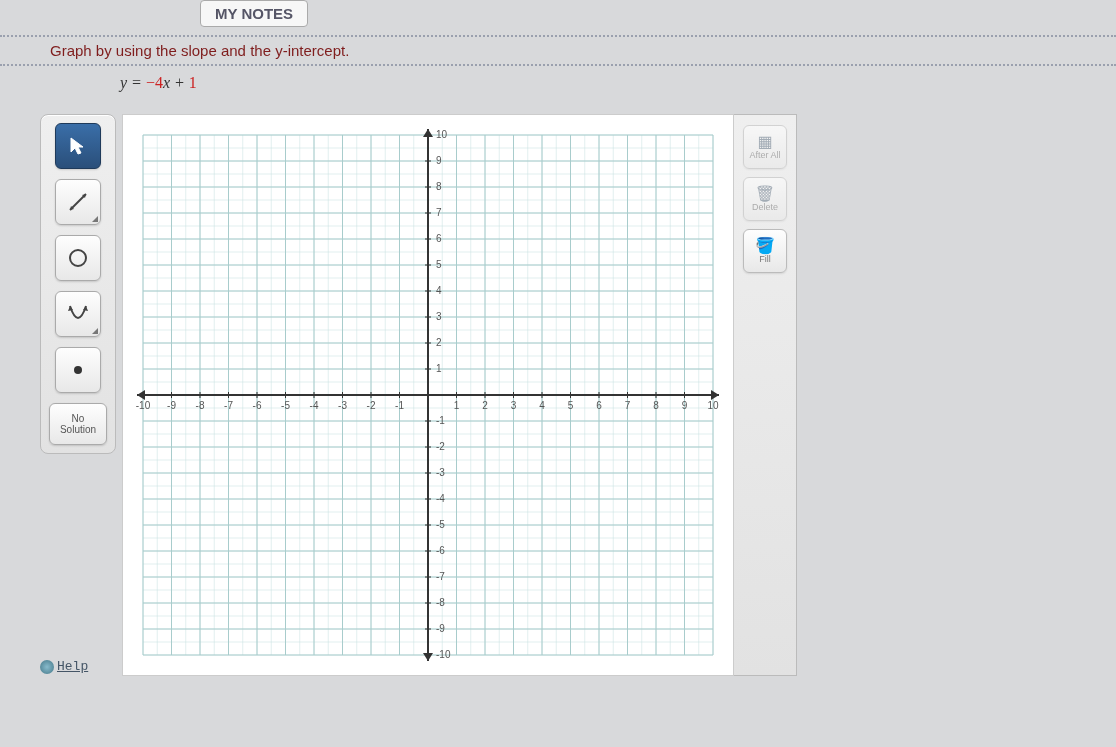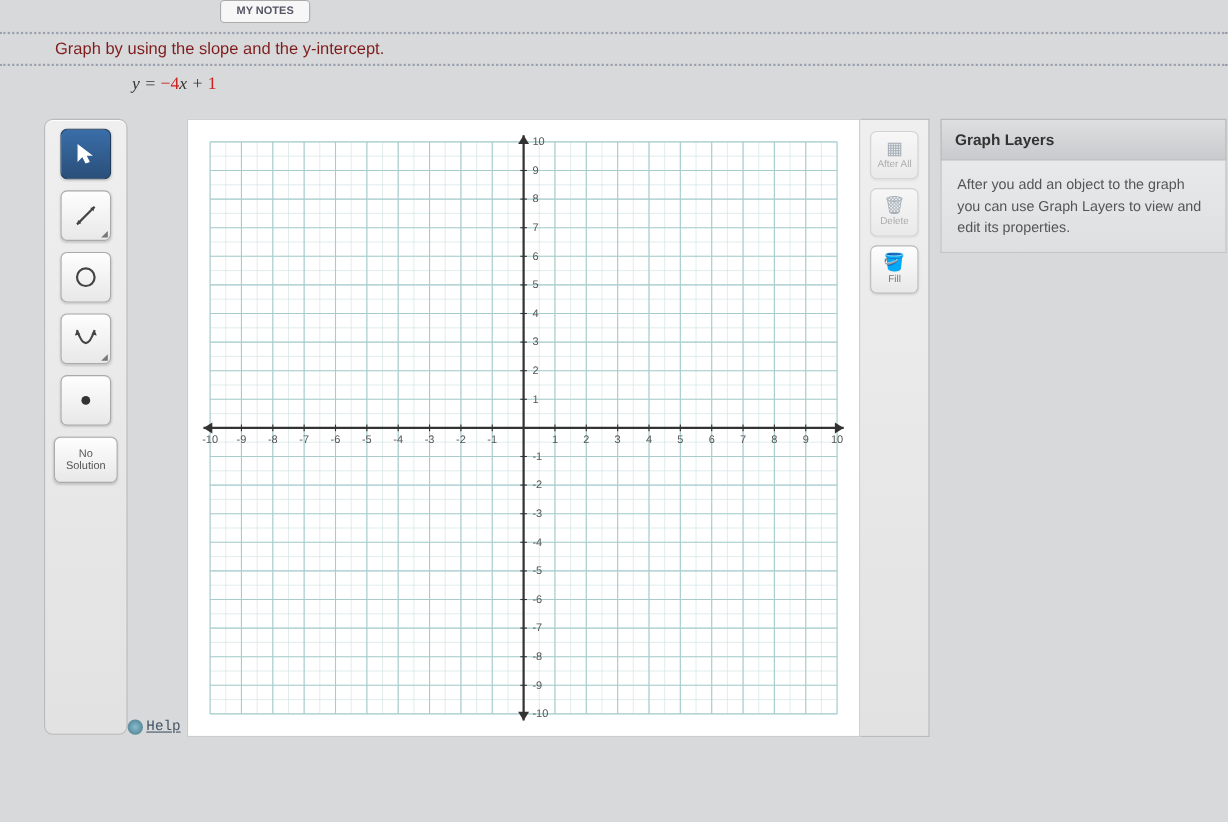--- a/index.html
+++ b/index.html
@@ -13,21 +13,21 @@
     display: flex;
     align-items: center;
     gap: 10px;
     padding: 0 0 6px 200px;
   }
   .pill-btn {
     border: 1px solid #aaa;
     border-radius: 4px;
     padding: 4px 14px;
     background: #f7f7f7;
-    font-size: 10px;
+    font-size: 15px;
     font-weight: bold;
     color: #556;
   }
   .problem-id {
     font-size: 16px;
     font-weight: bold;
     color: #555;
     letter-spacing: 0.5px;
   }
   .dotted {
@@ -182,21 +182,21 @@
   .branding {
     position: absolute;
     bottom: -26px;
     right: 40px;
     font-size: 13px;
     color: #555;
   }
   .branding b .red { color: #c33; }
   .spacer-col {
     display: flex;
-    flex-direction: row;
+    flex-direction: column;
     height: 560px;
   }
   .spacer-col .flex1 { flex: 1; }
 </style>
 </head>
 <body>
 
 <div class="top-bar">
   <div class="pill-btn">MY NOTES</div>
 </div>
@@ -478,18 +478,14 @@
     <div class="rt-btn disabled">
       <span class="glyph">🗑</span>
       <span>Delete</span>
     </div>
     <div class="rt-btn">
       <span class="glyph">🪣</span>
       <span>Fill</span>
     </div>
   </div>
 
-  <div class="layers-panel">
-    <div class="layers-header">Graph Layers</div>
-    <div class="layers-body">After you add an object to the graph you can use Graph Layers to view and edit its properties.</div>
-  </div>
 
 </div>
 
 </body></html>

